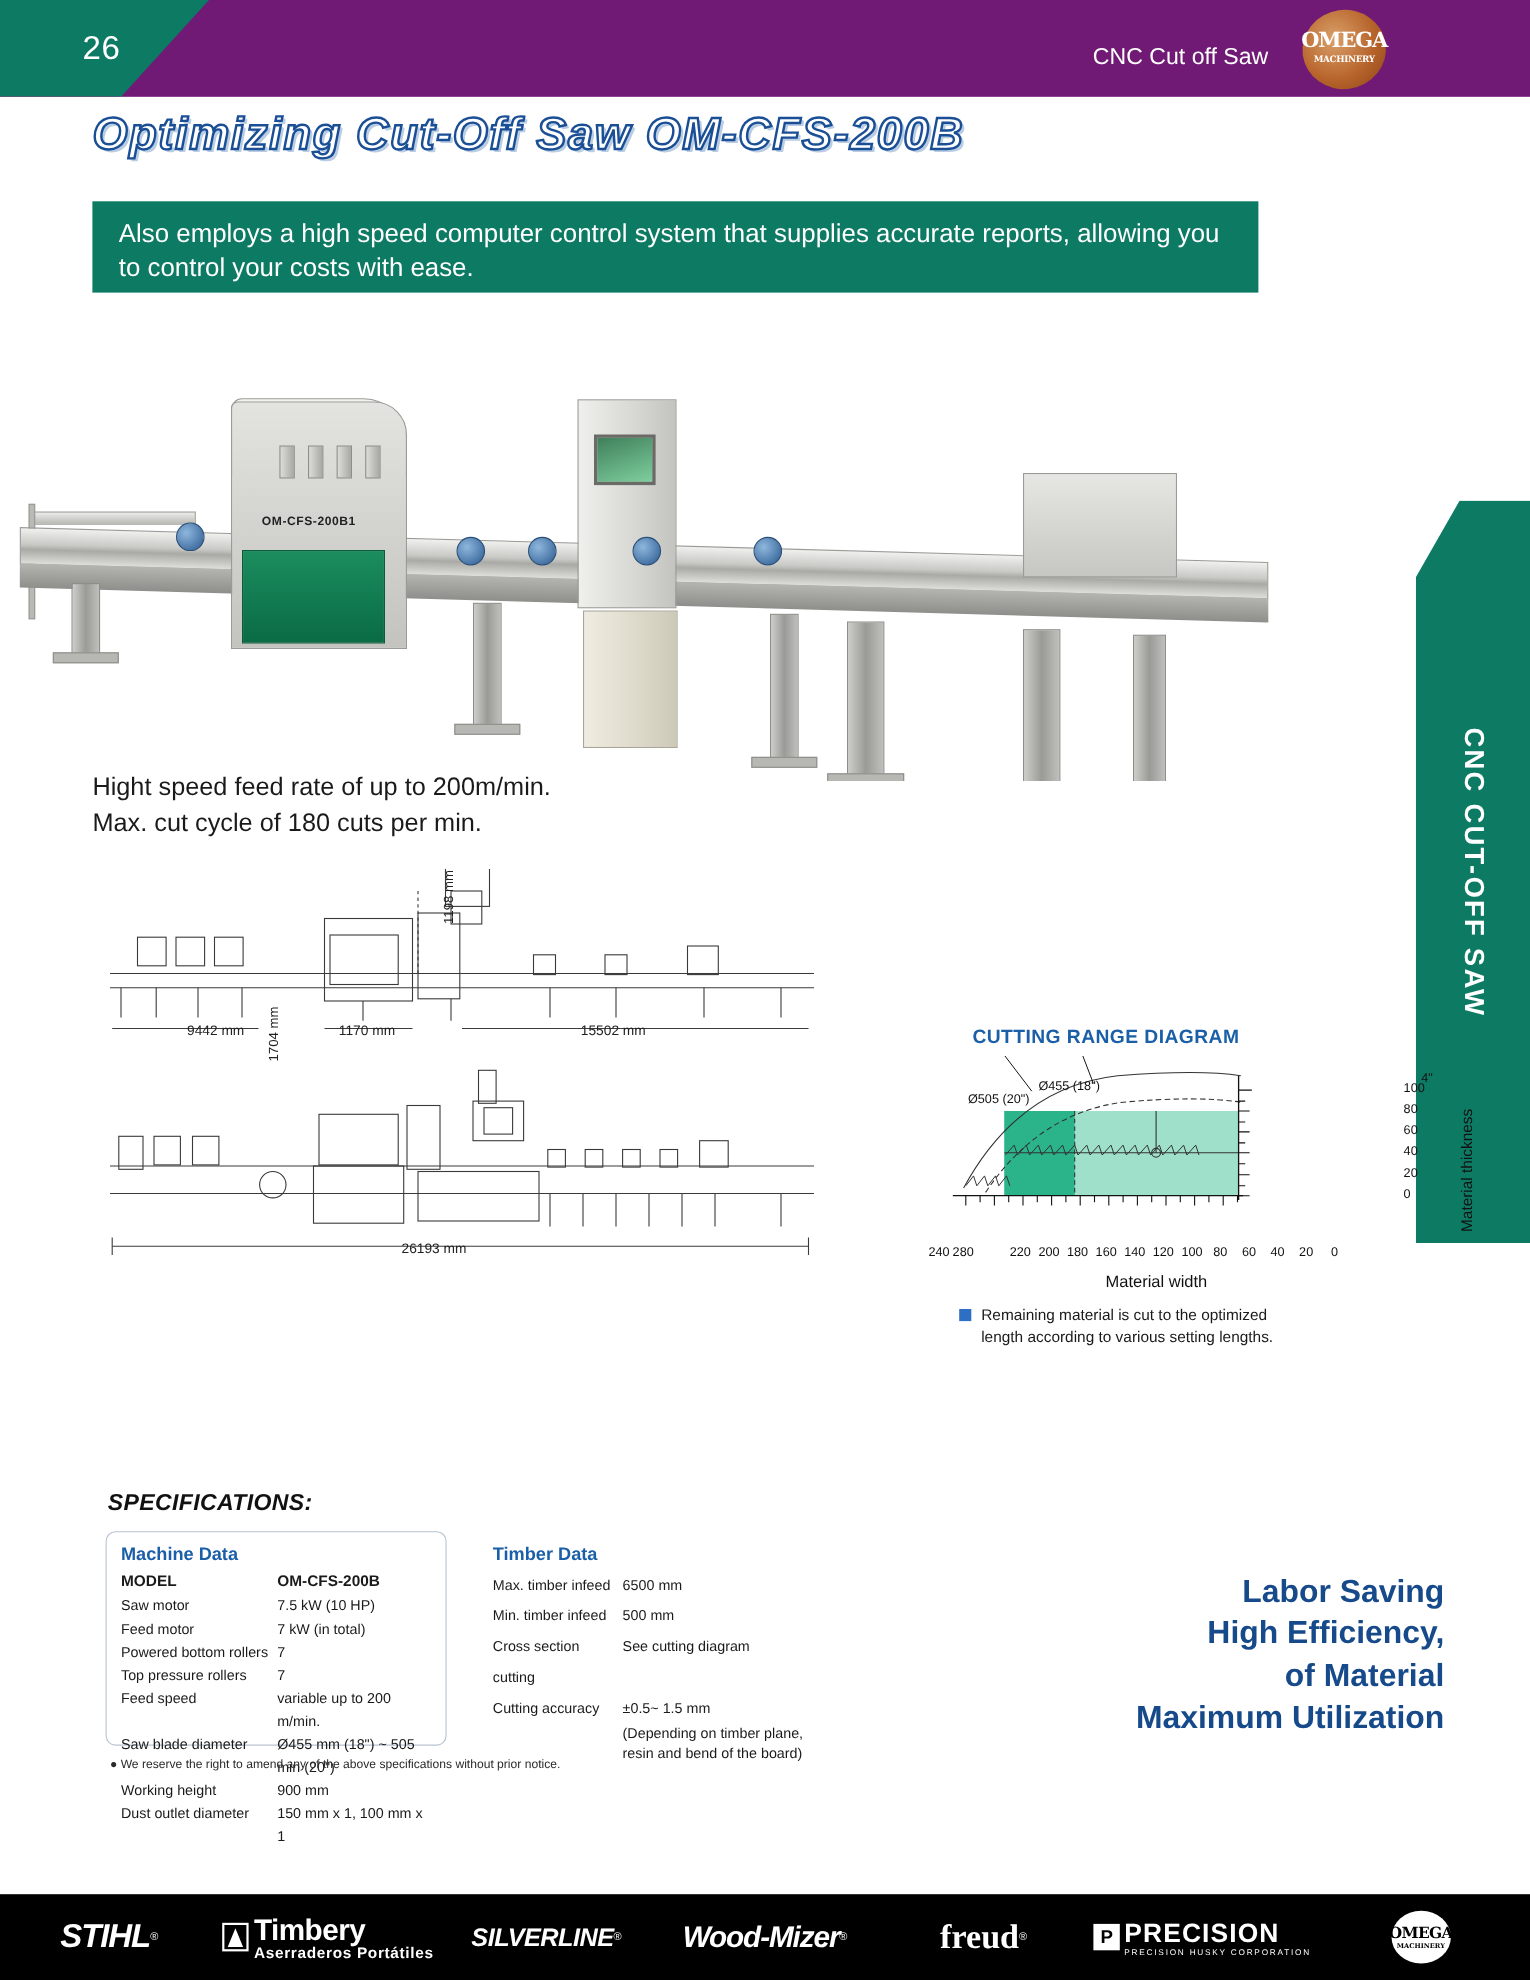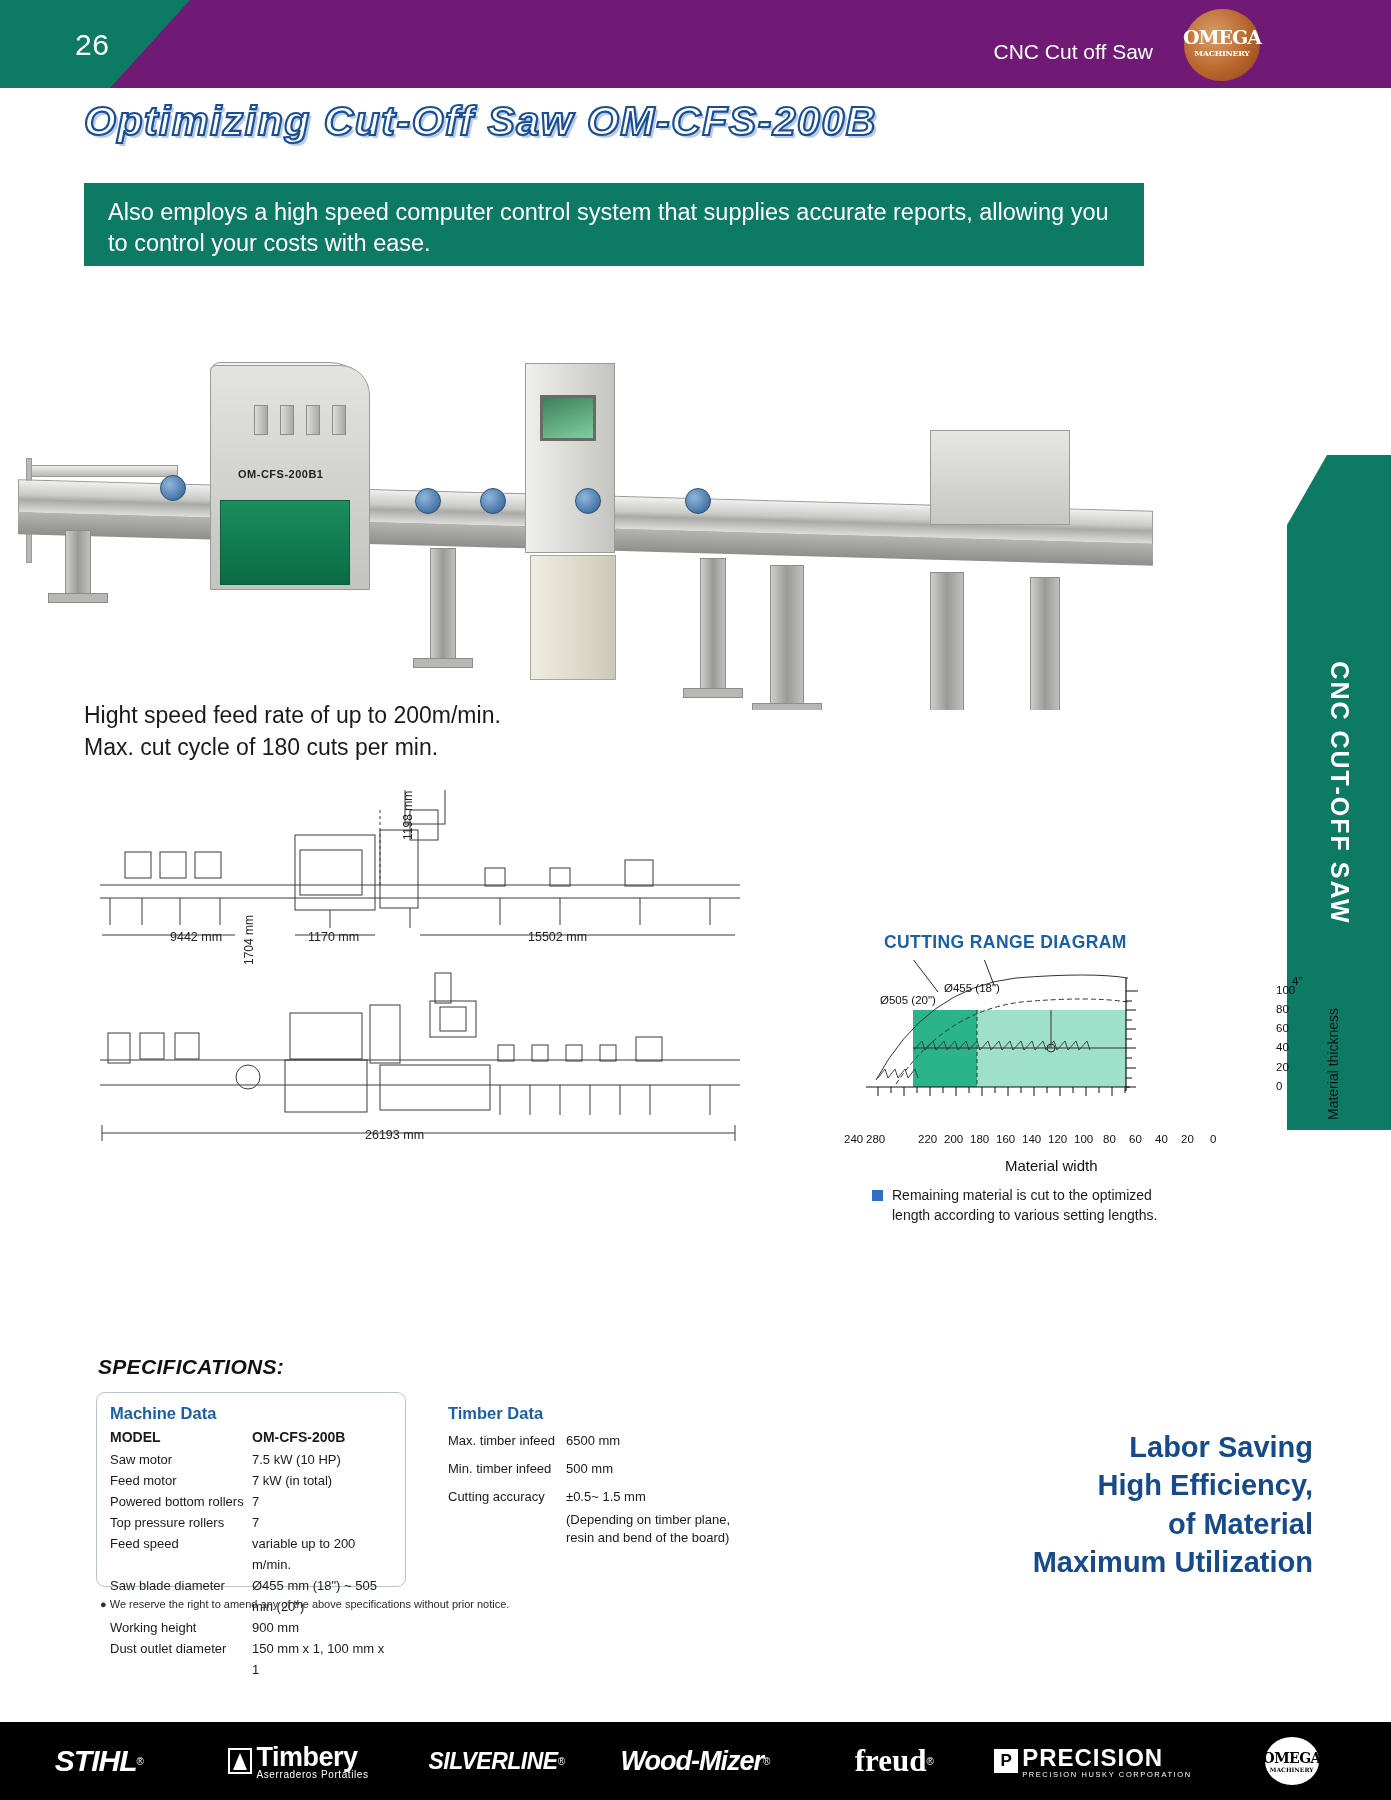--- a/index.html
+++ b/index.html
@@ -119,21 +119,21 @@
   .tagline { position:absolute; right:78px; top:1428px; text-align:right; color:#164a8a;
     font-size:29px; font-weight:700; line-height:1.32; }
 
   
   .footer { position:absolute; left:0; bottom:0; width:1391px; height:78px; background:#000;
     display:flex; align-items:center; }
   .fslot { flex:1; display:flex; align-items:center; justify-content:center; color:#fff; }
   .f-stihl { font-size:30px; font-weight:700; font-style:italic; letter-spacing:-1px; }
   .f-sup { font-size:10px; vertical-align:super; }
   .f-timbery { font-size:27px; font-weight:700; letter-spacing:-.5px; }
-  .f-timbery-sub { font-size:10px; font-weight:400; letter-spacing:.6px; display:block;
+  .f-timbery-sub { font-size:14px; font-weight:700; letter-spacing:.6px; display:block;
     margin-top:-4px; }
   .f-tree { display:inline-block; width:24px; height:26px; border:2px solid #fff; margin-right:5px;
     vertical-align:middle; position:relative; }
   .f-tree:after { content:""; position:absolute; left:50%; top:3px; transform:translateX(-50%);
     border-left:7px solid transparent; border-right:7px solid transparent; border-bottom:17px solid #fff; }
   .f-silver { font-size:23px; font-weight:700; font-style:italic; letter-spacing:-.5px; }
   .f-wood { font-size:27px; font-weight:700; font-style:italic; letter-spacing:-1px; }
   .f-freud { font-size:31px; font-weight:700; font-family:"Liberation Serif", serif; }
   .f-prec { font-size:24px; font-weight:700; letter-spacing:1px; }
   .f-prec-sub { font-size:7.5px; font-weight:400; letter-spacing:1.6px; display:block; margin-top:-2px; }
@@ -437,20 +437,24 @@
     <div class="spec-tbl" style="margin-top:4px;">
       <div class="r">
         <div class="k">Max. timber infeed</div>
         <div class="v">6500 mm</div>
       </div>
       <div class="r">
         <div class="k">Min. timber infeed</div>
         <div class="v">500 mm</div>
       </div>
       <div class="r">
+        <div class="k">Cross section cutting</div>
+        <div class="v">See cutting diagram</div>
+      </div>
+      <div class="r">
         <div class="k">Cutting accuracy</div>
         <div class="v">±0.5~ 1.5 mm</div>
       </div>
       <div class="tsub">(Depending on timber plane,</div>
       <div class="tsub">resin and bend of the board)</div>
     </div>
   </div>
 
   <div class="disclaim">● We reserve the right to amend any of the above specifications without prior notice.</div>
 

